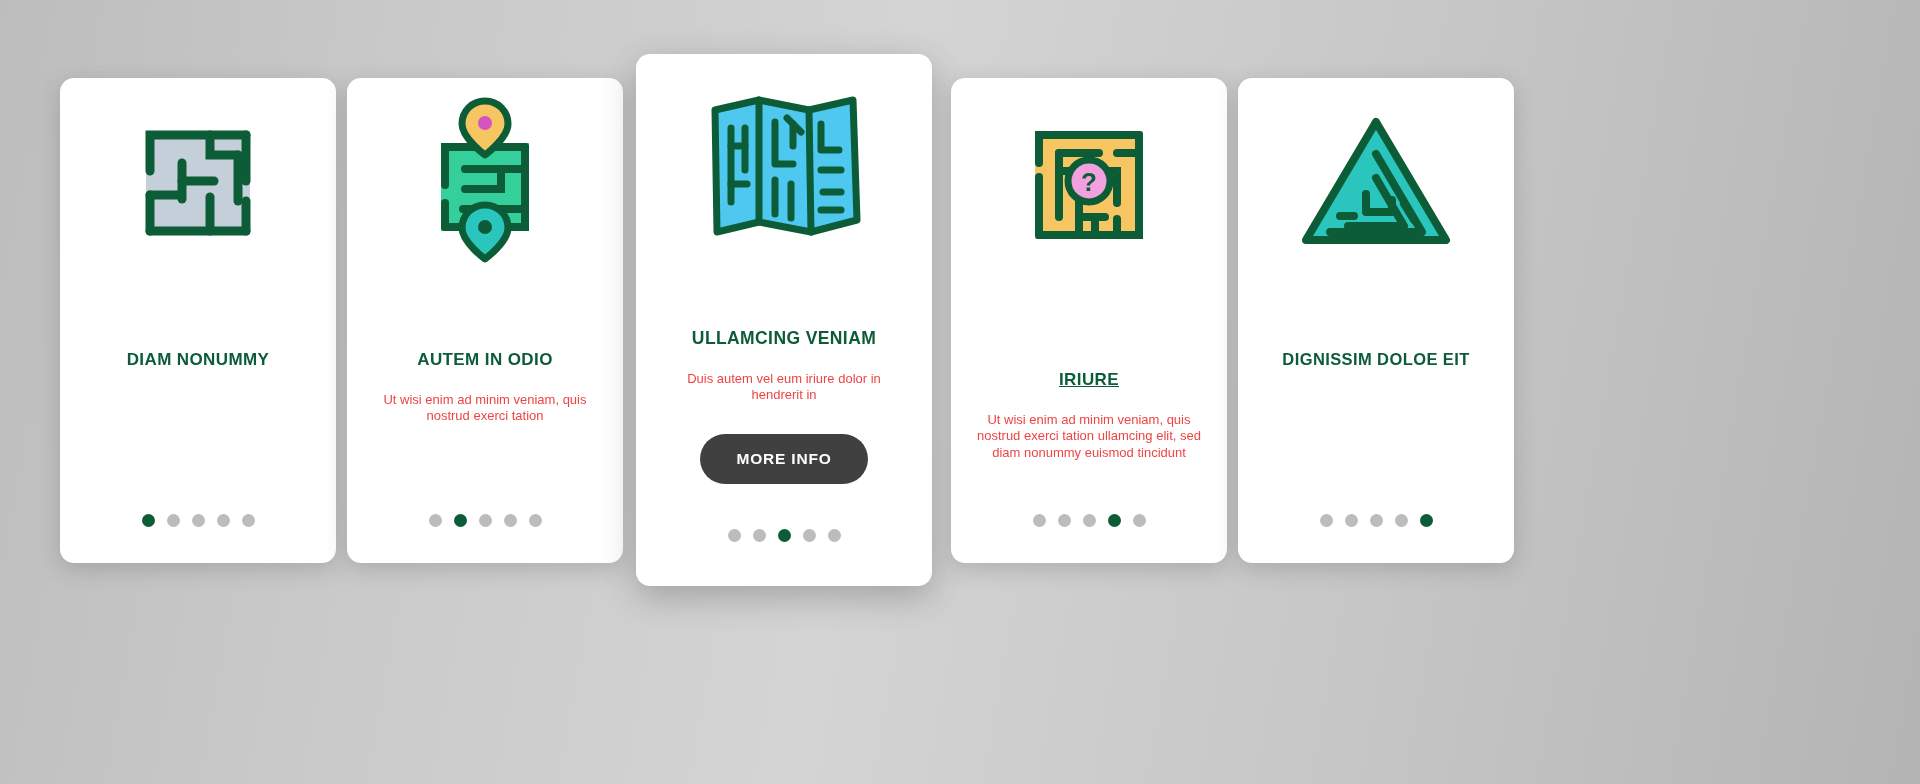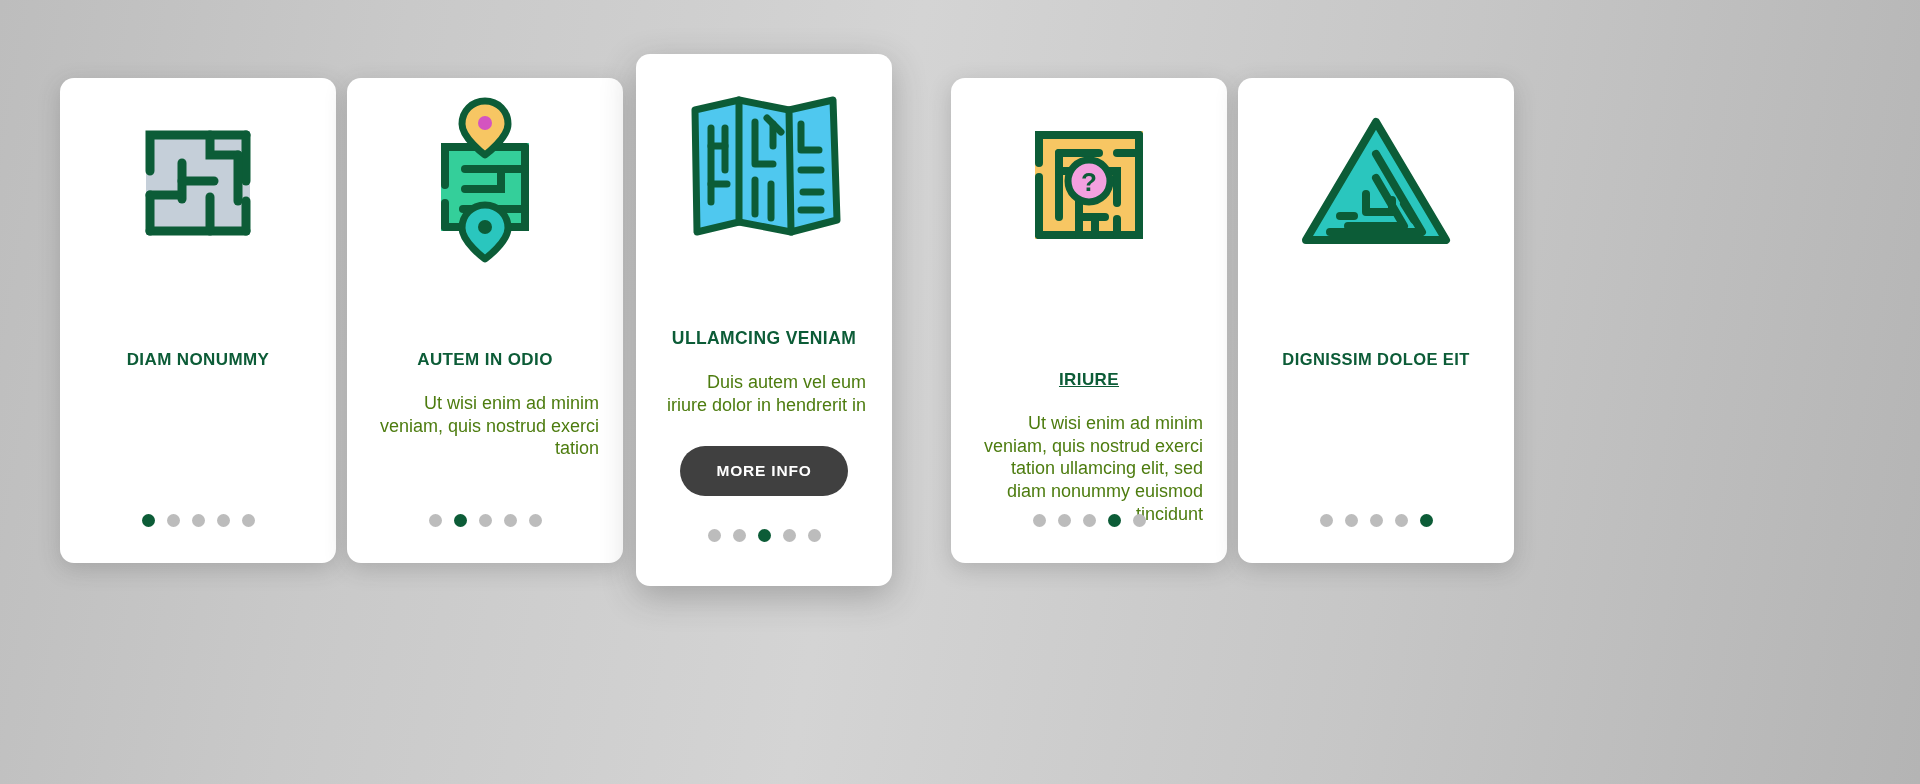--- a/index.html
+++ b/index.html
@@ -40,21 +40,21 @@
   }
   .card.c1 { left: 60px; }
   .card.c2 { left: 347px; }
   .card.c4 { left: 951px; }
   .card.c5 { left: 1238px; }
 
   
   .card.center {
     top: 54px;
     left: 636px;
-    width: 256px;
+    width: 296px;
     height: 532px;
     box-shadow: 0 10px 34px rgba(50,50,50,0.3);
   }
 
   .icon-wrap {
     width: 100%;
     height: 210px;
     display: flex;
     align-items: center;
     justify-content: center;
@@ -74,24 +74,24 @@
     white-space: nowrap;
   }
   .card.c1 .card-title { margin-top: 62px; }
   .card.c2 .card-title { margin-top: 62px; }
   .card.c4 .card-title { margin-top: 82px; text-decoration: underline; }
   .card.c5 .card-title { margin-top: 62px; font-size: 16.5px; text-align: right; }
   .card.center .card-title { margin-top: 44px; font-size: 17.5px; }
 
   .card-body {
     margin-top: 22px;
-    color: #4d7c0f;
-    font-size: 18px;
+    color: #ef4444;
+    font-size: 13px;
     line-height: 1.26;
-    text-align: right;
+    text-align: center;
     padding: 0 24px;
     box-sizing: border-box;
     width: 100%;
   }
   .card.center .card-body { padding: 0 26px; }
 
   .more-btn {
     margin-top: 30px;
     background: #404040;
     color: #ffffff;

